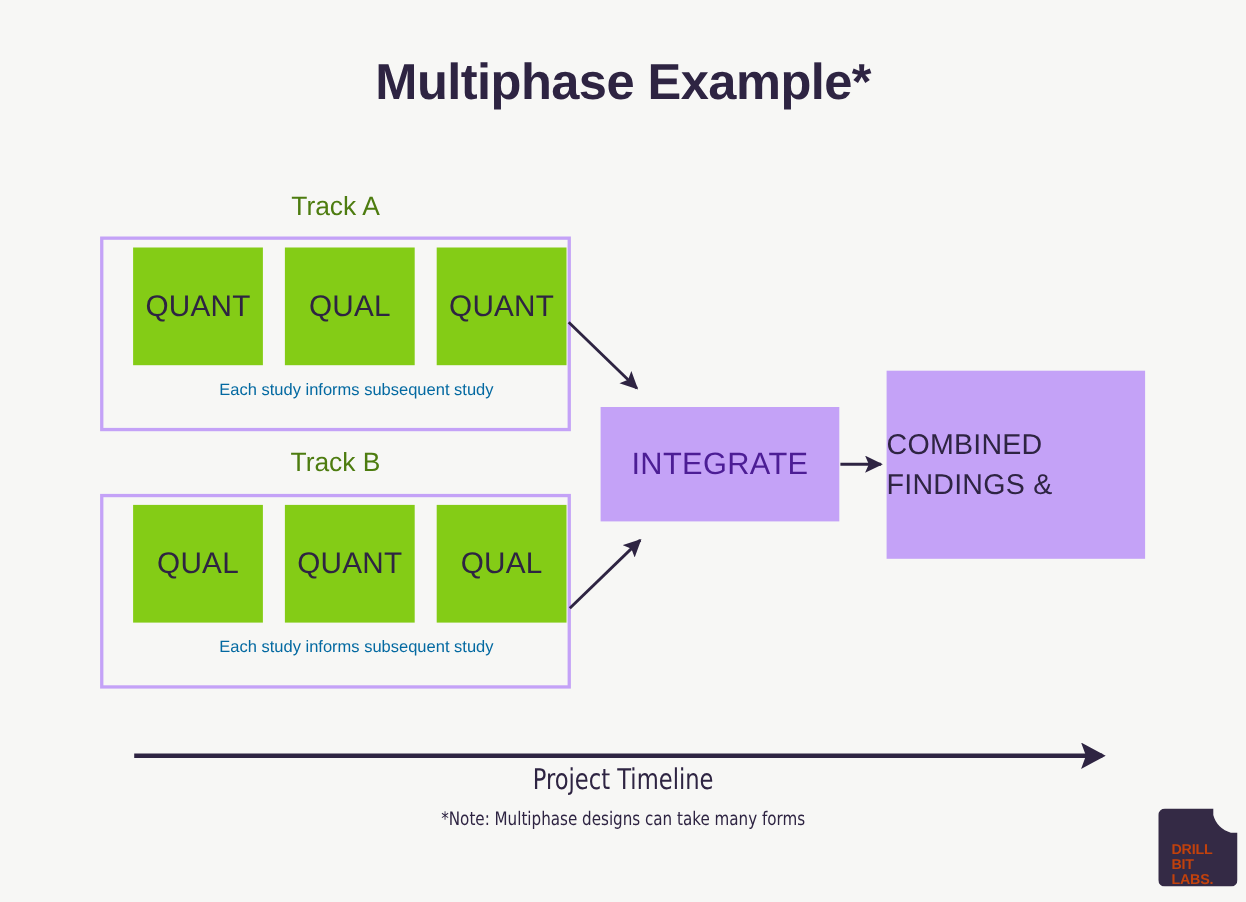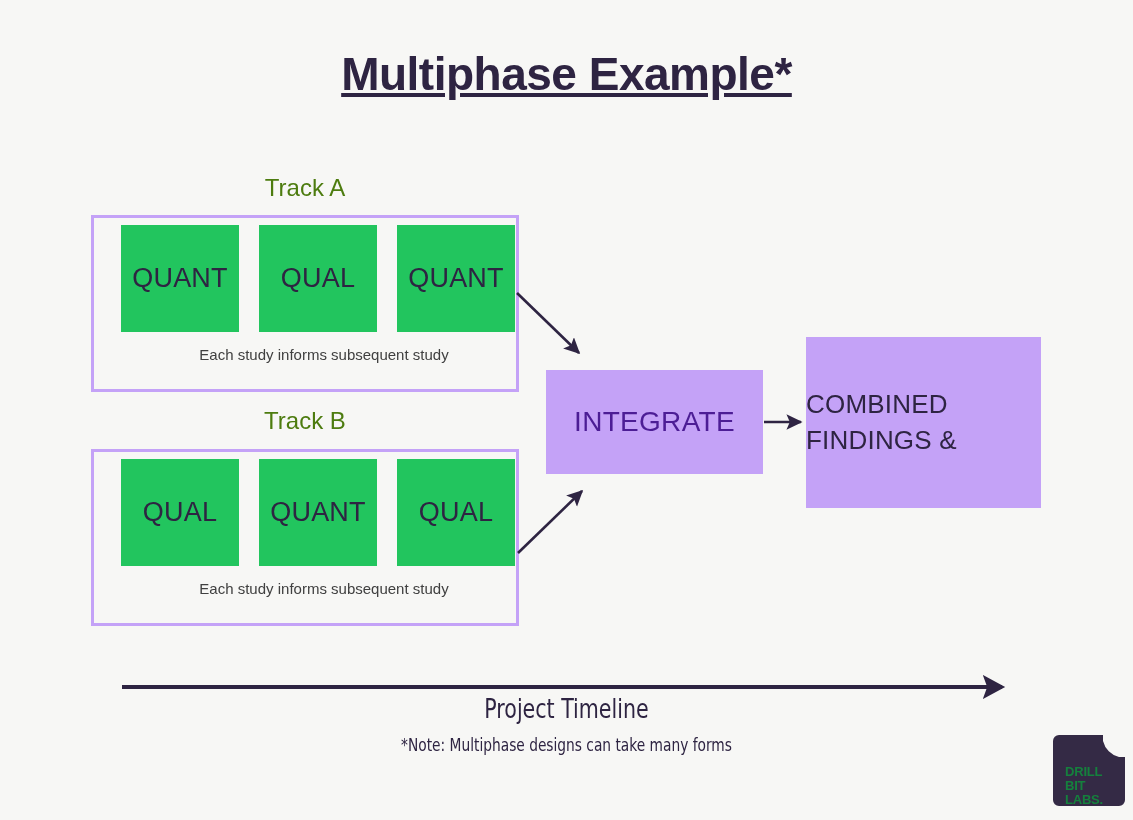--- a/index.html
+++ b/index.html
@@ -25,21 +25,20 @@
   #page-title {
     position: absolute;
     left: 0; top: 48px;
     width: 1133px;
     text-align: center;
     font-size: 46px;
     font-weight: bold;
     letter-spacing: -0.5px;
     color: #2e2442;
     line-height: 1.15;
-    text-decoration: underline;
   }
 
   
   .track-label {
     position: absolute;
     font-size: 24px;
     color: #4d7c0f;
     text-align: center;
     width: 428px;
     left: 91px;
@@ -65,38 +64,38 @@
     left: 7px;
     top: 7px;
     width: 414px;
     height: 107px;
     display: flex;
     justify-content: space-between;
   }
   .study-box {
     width: 131px;
     height: 107px;
-    background: #22c55e;
+    background: #84cc16;
     display: flex;
     align-items: center;
     justify-content: center;
     font-size: 27px;
     color: #2e2442;
     letter-spacing: 0.2px;
     box-sizing: border-box;
     margin-left: 20px;
   }
   .track-caption {
     position: absolute;
     left: 0;
     top: 128px;
     width: 460px;
     text-align: center;
     font-size: 15px;
-    color: #404040;
+    color: #0369a1;
   }
 
   
   #integrate-box {
     position: absolute;
     left: 546px;
     top: 370px;
     width: 217px;
     height: 104px;
     background: #c4a2f7;
@@ -166,21 +165,21 @@
     width: 72px;
     height: 71px;
   }
   #logo-text {
     position: absolute;
     left: 12px;
     top: 30px;
     font-size: 13px;
     font-weight: bold;
     line-height: 1.08;
-    color: #15803d;
+    color: #c2410c;
     letter-spacing: -0.2px;
     white-space: pre-line;
   }
 </style>
 </head>
 <body>
 
 <div class="stage">
 
   <div id="page-title">Multiphase Example*</div>

